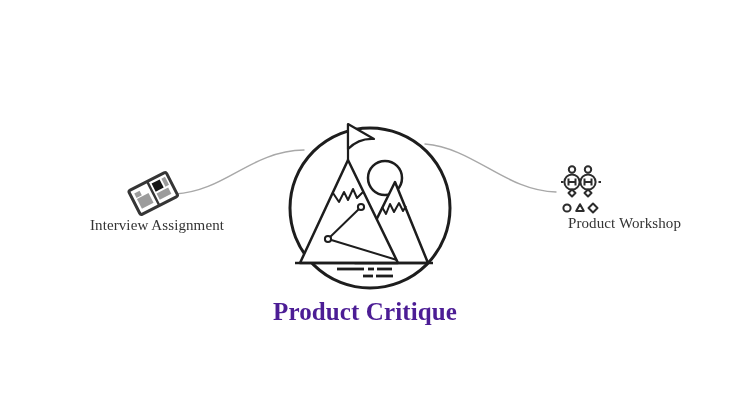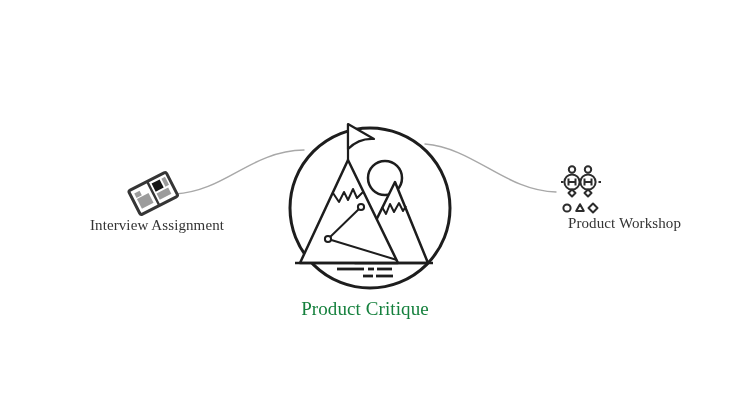--- a/index.html
+++ b/index.html
@@ -12,21 +12,21 @@
   .diagram{position:absolute;inset:0;}
   .connectors{position:absolute;left:0;top:0;}
   .node{position:absolute;}
   .node-label{
     position:absolute;text-align:center;
     color:#333333;font-size:15px;line-height:1.15;
     letter-spacing:.1px;white-space:nowrap;
   }
   .node-label.side{width:200px;}
   .node-label.center{
-    width:200px;font-size:19px;font-weight:400;color:#15803d;
+    width:200px;font-size:25px;font-weight:700;color:#4c1d95;
   }
   .icon-svg{display:block;}
 </style>
 </head>
 <body>
 
 <div class="diagram">
 
   <svg class="connectors" width="730" height="411" viewBox="0 0 730 411">
     <path d="M175,194 C226,191 250,151 304,150" fill="none" stroke="#a8a8a8" stroke-width="1.4" stroke-linecap="round"></path>

